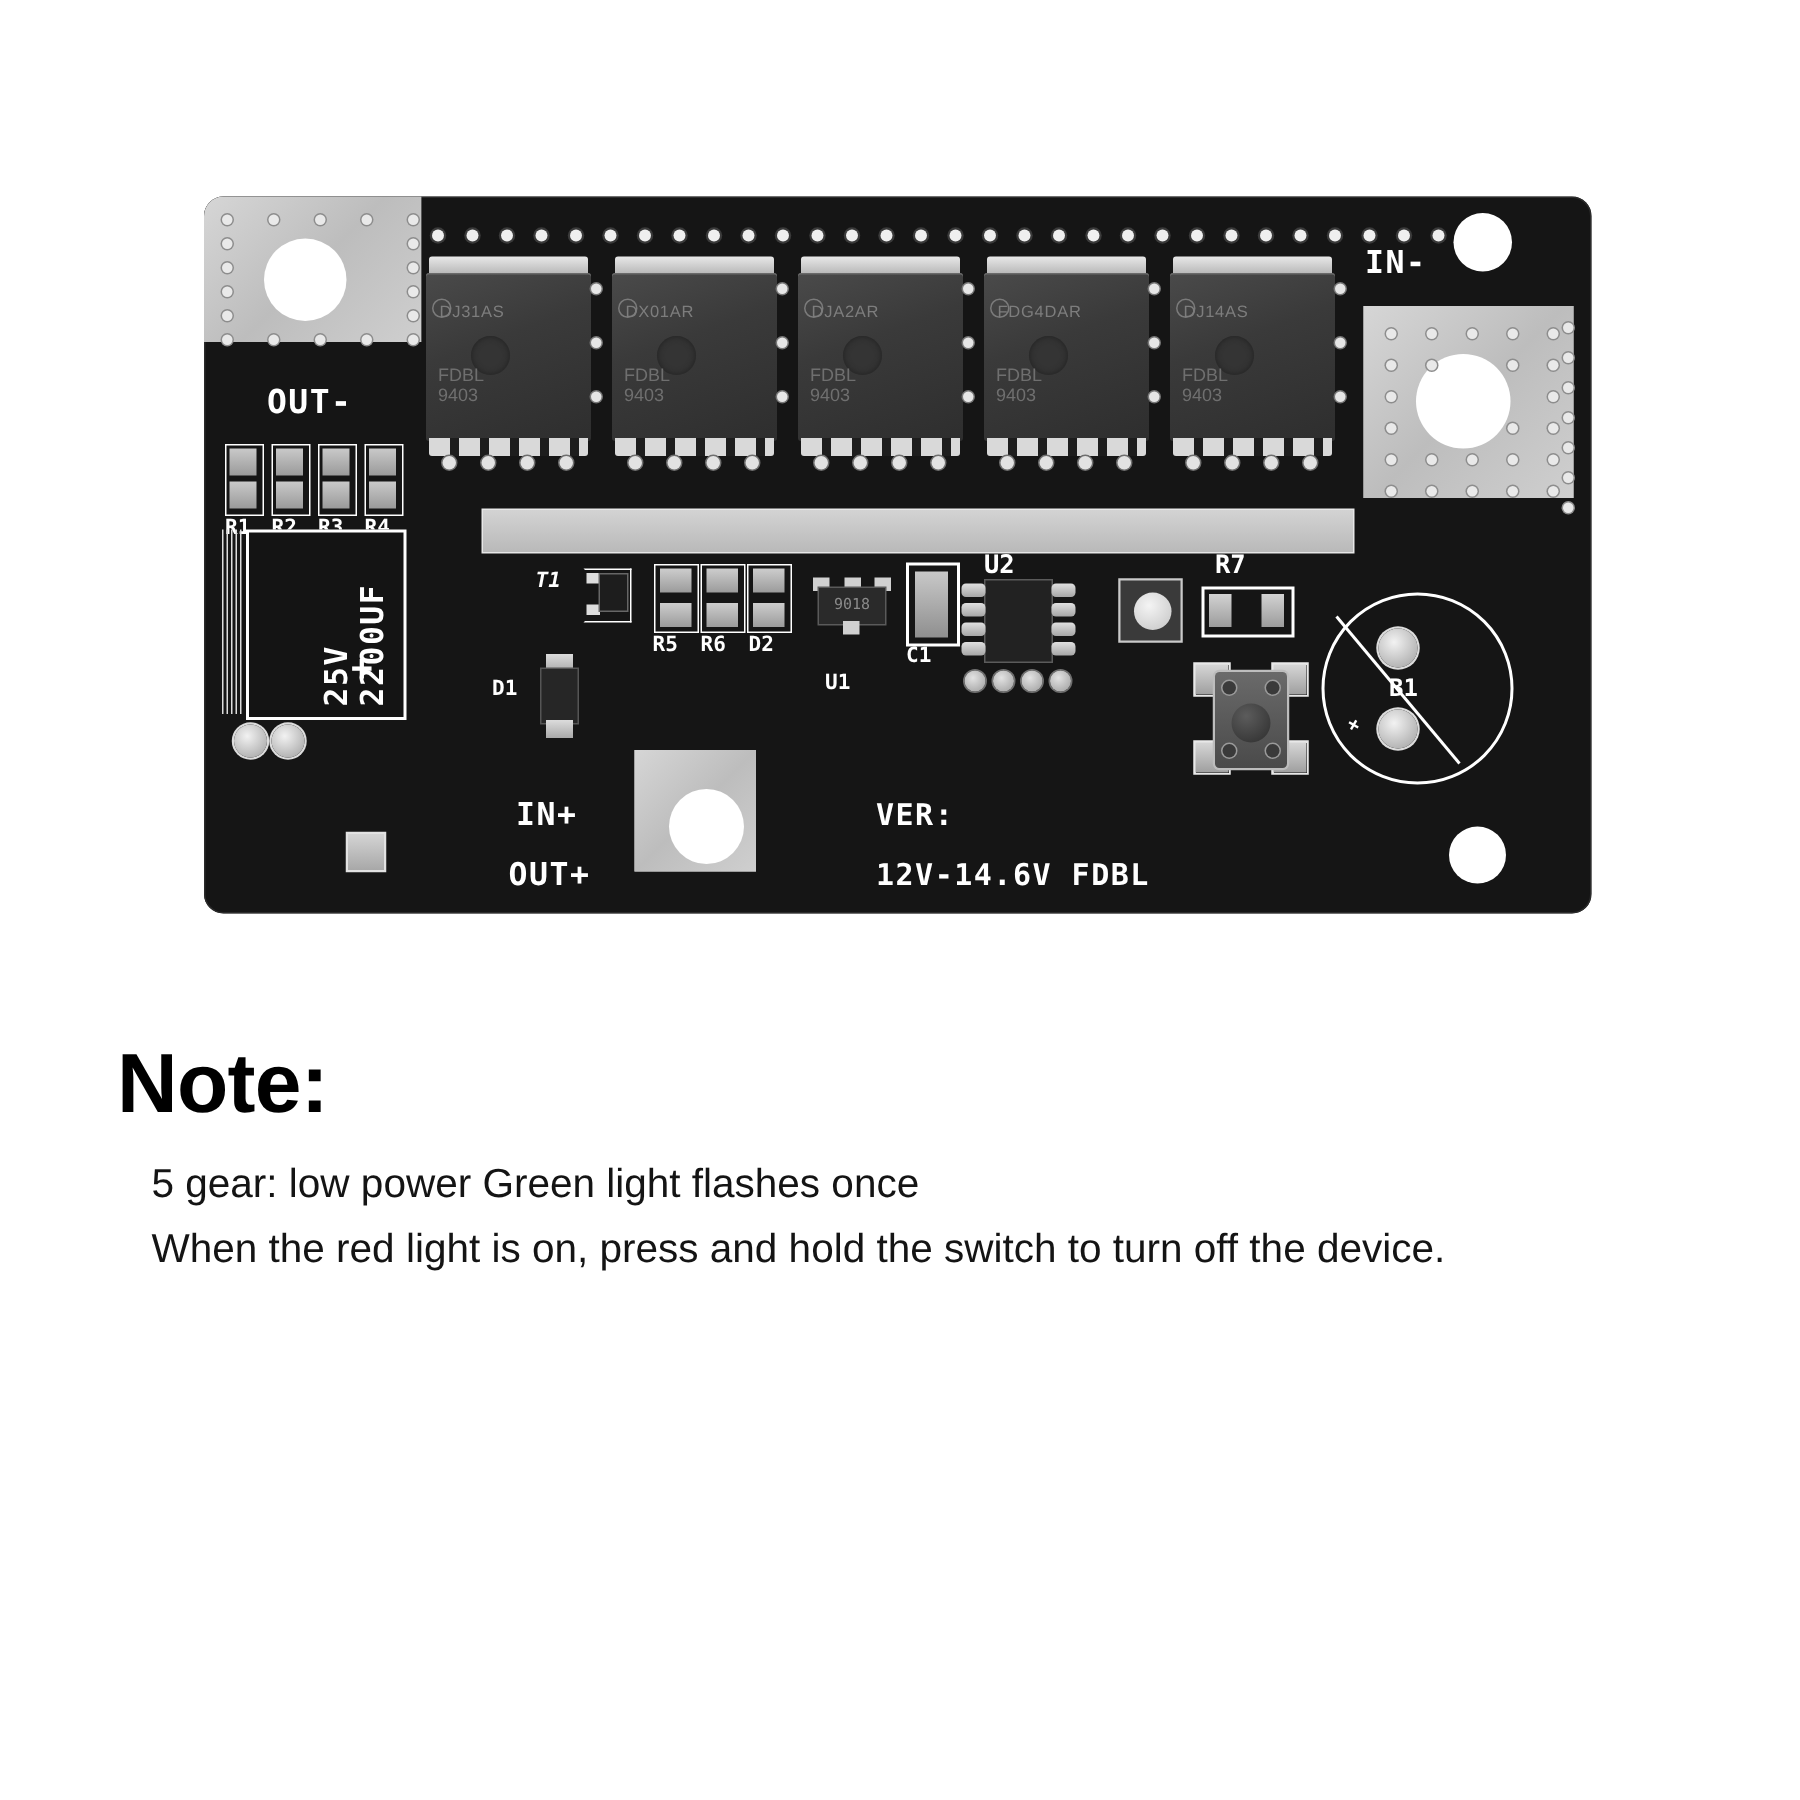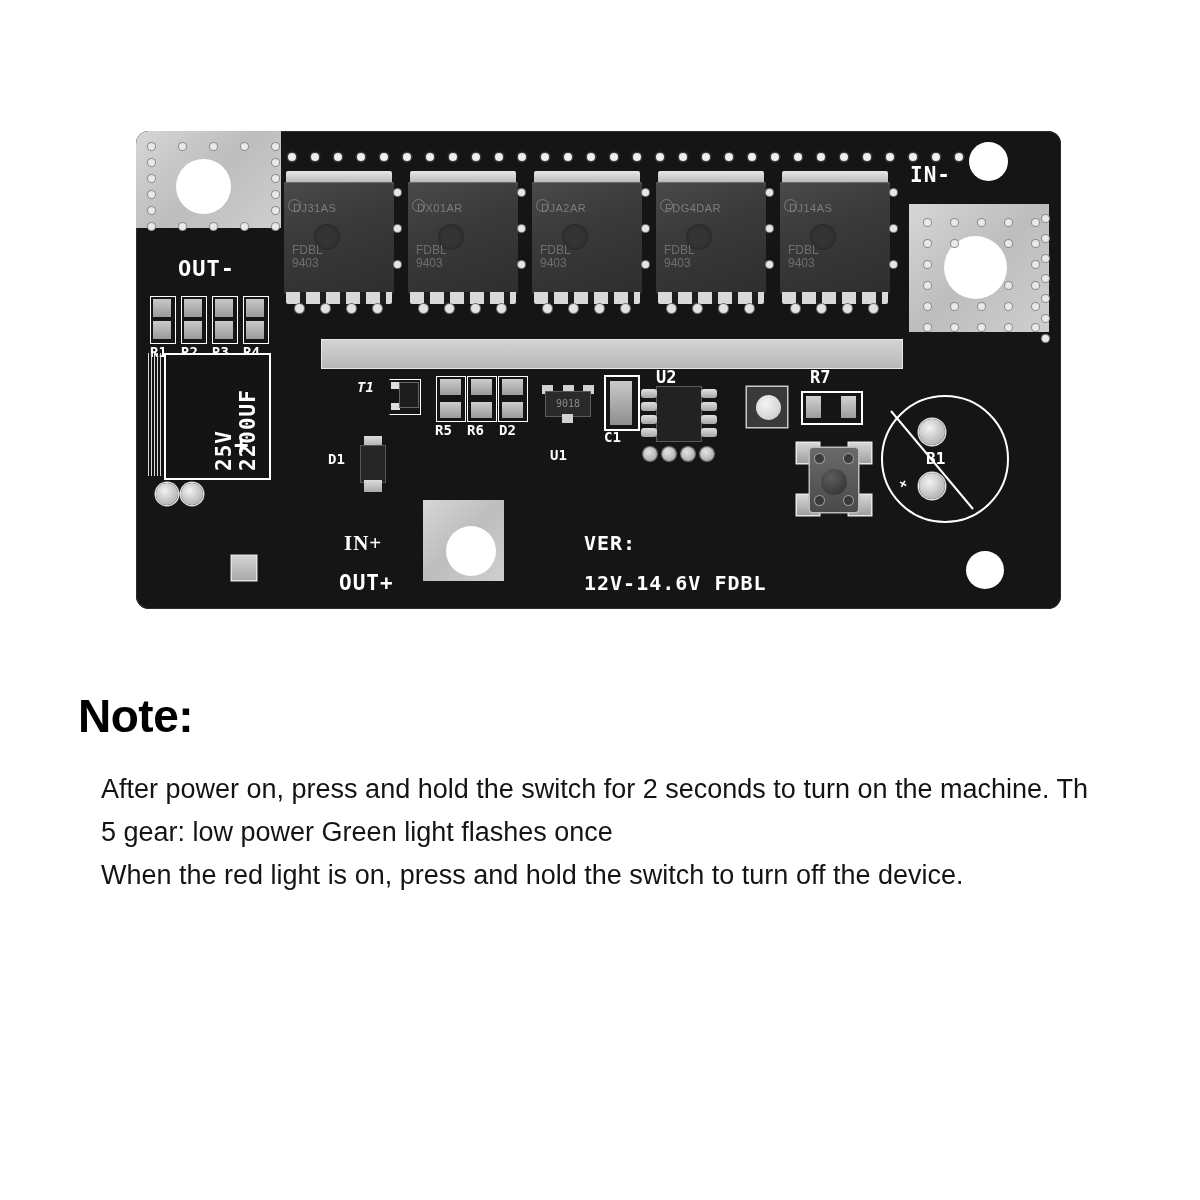--- a/index.html
+++ b/index.html
@@ -93,21 +93,21 @@
   }
 
   
   .silk{
     position:absolute;color:#ffffff;
     font-family:"DejaVu Sans Mono",monospace;
     font-weight:bold;letter-spacing:1px;white-space:pre;
   }
   #txt-out-neg{left:42px;top:125px;font-size:22px;}
   #txt-in-neg{left:774px;top:32px;font-size:21px;}
-  #txt-in-pos{left:208px;top:400px;font-size:21px;font-family:Liberation Serif, serif;}
+  #txt-in-pos{left:208px;top:400px;font-size:21px;}
   #txt-out-pos{left:203px;top:440px;font-size:21px;}
   #txt-ver{left:448px;top:400px;font-size:20px;}
   #txt-volt{left:448px;top:440px;font-size:20px;}
   #txt-cap{
     left:22px;top:258px;font-size:21px;color:#fff;
     font-family:"DejaVu Sans Mono",monospace;font-weight:bold;
     transform:rotate(-90deg);transform-origin:left top;white-space:pre;
   }
   .lbl{
     position:absolute;color:#ffffff;font-family:"DejaVu Sans Mono",monospace;
@@ -217,21 +217,21 @@
 
   
   #b1{position:absolute;left:745px;top:264px;width:124px;height:124px;
       border:2.5px solid #fff;border-radius:50%;}
   #b1 .slash{position:absolute;left:4px;top:4px;width:116px;height:116px;}
 
   
   #note-heading{
     position:absolute;left:78px;top:689px;
     font-family:"Liberation Sans",sans-serif;
-    font-weight:bold;font-size:46px;color:#000;letter-spacing:-0.5px;
+    font-weight:bold;font-size:56px;color:#000;letter-spacing:-0.5px;
   }
   #note-body{
     position:absolute;left:101px;top:768px;width:1040px;
     font-family:"Liberation Sans",sans-serif;
     font-size:27px;line-height:43px;color:#141414;
   }
   #note-body div{white-space:pre;}
 </style>
 </head>
 <body>
@@ -592,16 +592,15 @@
     </svg>
   </div>
   <div class="cap-pin" style="left:783px;top:288px;width:26px;height:26px;"></div>
   <div class="cap-pin" style="left:783px;top:342px;width:26px;height:26px;"></div>
   <div class="lbl" style="left:790px;top:318px;font-size:16px;">B1</div>
   <div class="lbl-sm" style="left:763px;top:345px;transform:rotate(-60deg);">+</div>
 </div>
 
 <div id="note-heading">Note:</div>
 <div id="note-body">
-  <div>After power on, press and hold the switch for 2 seconds to turn on the machine. Th</div>
   <div>5 gear: low power Green light flashes once</div>
   <div>When the red light is on, press and hold the switch to turn off the device.</div>
 </div>
 
 </body></html>

